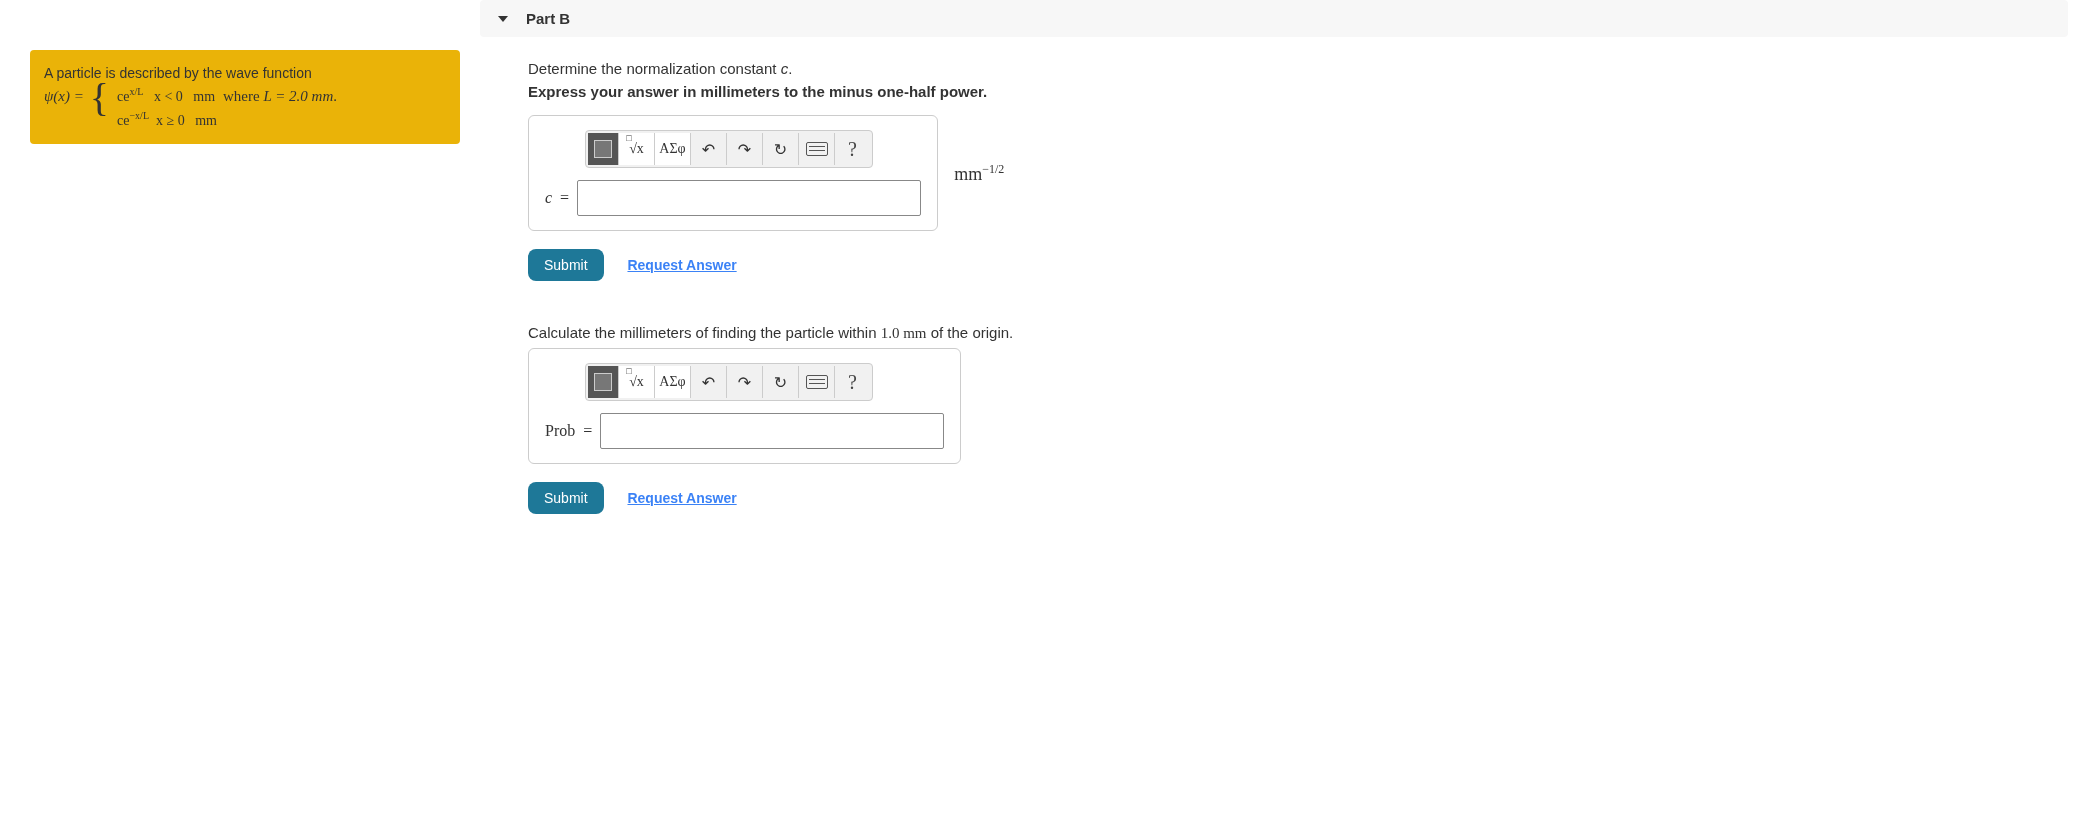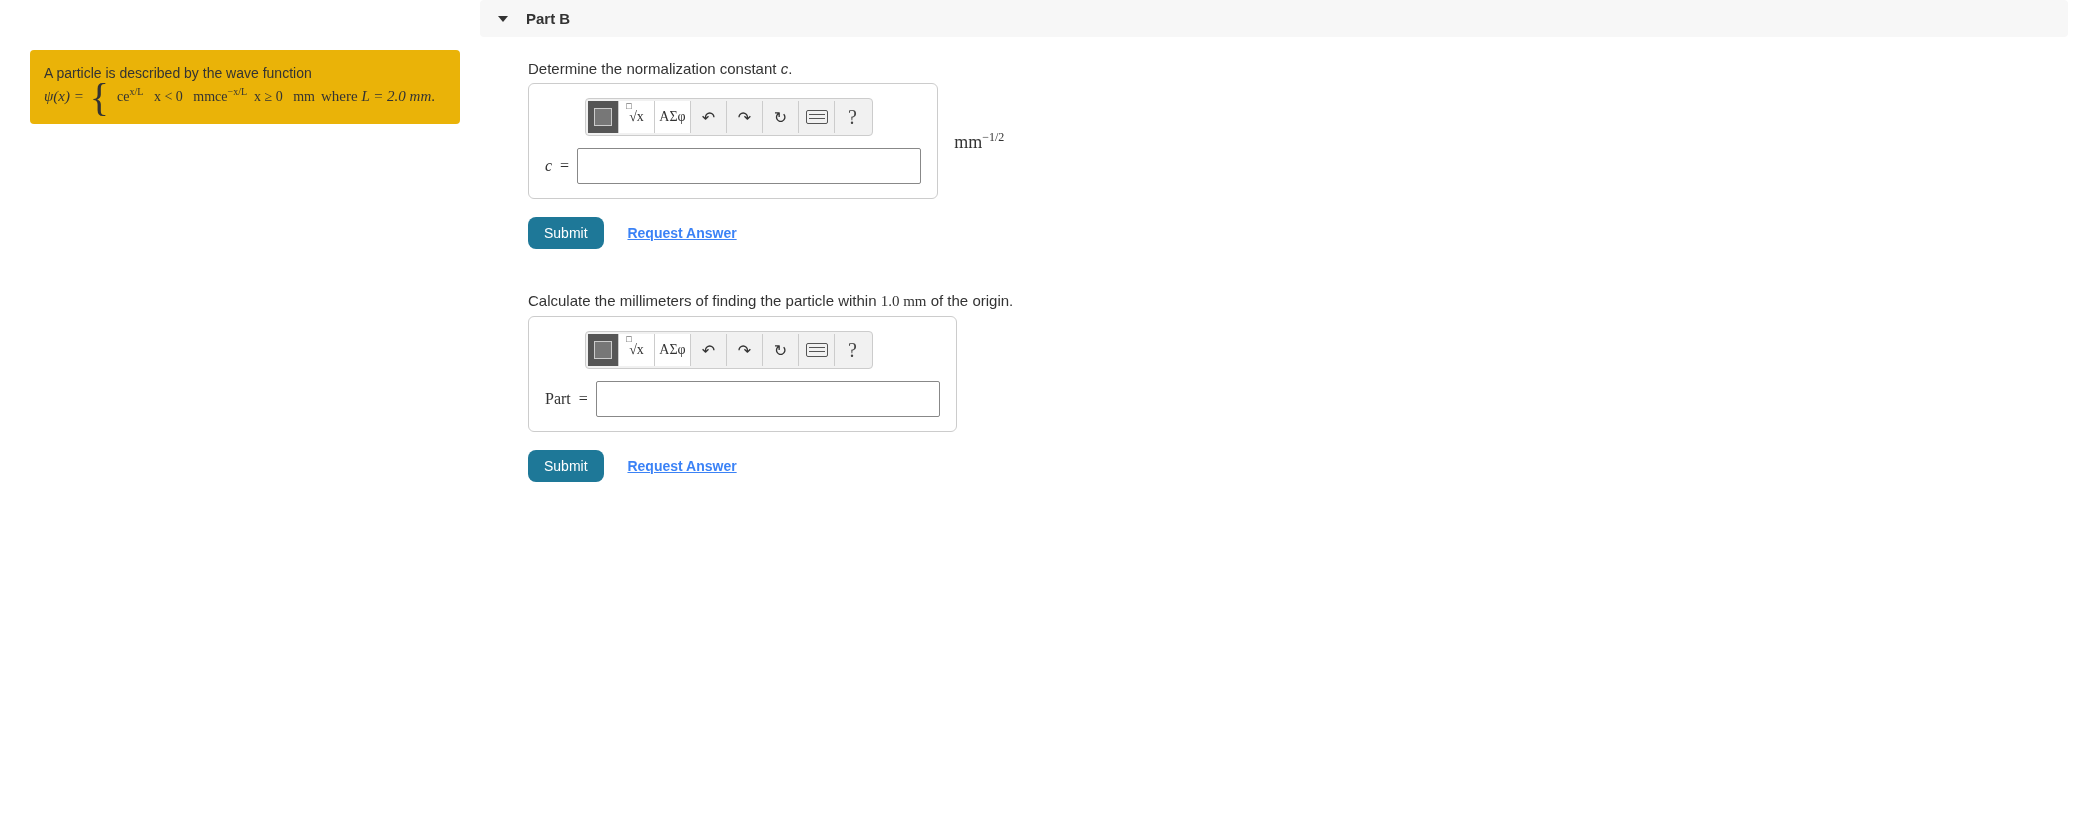--- a/index.html
+++ b/index.html
@@ -28,21 +28,21 @@
     font-family: "Times New Roman", serif;
     font-size: 15px;
     line-height: 1.6;
   }
   .problem-box .sans {
     font-family: Arial, Helvetica, sans-serif;
     font-size: 14px;
   }
   .wave-line { display: flex; align-items: flex-start; gap: 6px; }
   .brace { font-size: 40px; line-height: 28px; margin-right: 2px; }
-  .branches { display: inline-flex; flex-direction: row; font-size: 14px; }
+  .branches { display: inline-flex; flex-direction: column; font-size: 14px; }
   .branches span { padding: 0; }
   .branches sup { font-size: 10px; }
   .math-i { font-style: italic; }
   .right-col {
     flex: 1;
     padding: 0 32px 20px 0;
     box-sizing: border-box;
   }
   .part-block { margin-bottom: 20px; }
   .part-header {
@@ -174,20 +174,21 @@
 
     <div class="part-block">
       <div class="part-header">
         <span class="caret"></span>
         <span>Part B</span>
       </div>
       <div class="part-content">
         <div class="prompt">
           <span>Determine the normalization constant </span><span class="math-i">c</span><span>.</span>
         </div>
+        <div class="instruct">Express your answer in millimeters to the minus one-half power.</div>
 
         <div style="display:flex;align-items:center">
           <div class="answer-box">
             <div class="toolbar">
               <div class="tool-btn tmpl">
                   <div class="tmpl-inner"></div>
                 </div>
               <div class="tool-btn sqrt-btn">
                   <span class="sqrt-sym">√x</span>
                 </div>
@@ -235,21 +236,21 @@
             <div class="tool-btn greek-btn">ΑΣφ</div>
             <div class="tool-btn">↶</div>
             <div class="tool-btn">↷</div>
             <div class="tool-btn">↻</div>
             <div class="tool-btn">
                 <span class="kbd-icon"></span>
               </div>
             <div class="tool-btn help-btn">?</div>
           </div>
           <div class="input-row">
-            <span class="var-label" style="font-style:normal">Part</span>
+            <span class="var-label" style="font-style:normal">Prob</span>
             <span class="eq-sign">=</span>
             <input class="answer-input" type="text" style="">
           </div>
         </div>
 
         <div class="submit-row">
           <button class="submit-btn">Submit</button>
           <span class="req-link">Request Answer</span>
         </div>
       </div>

